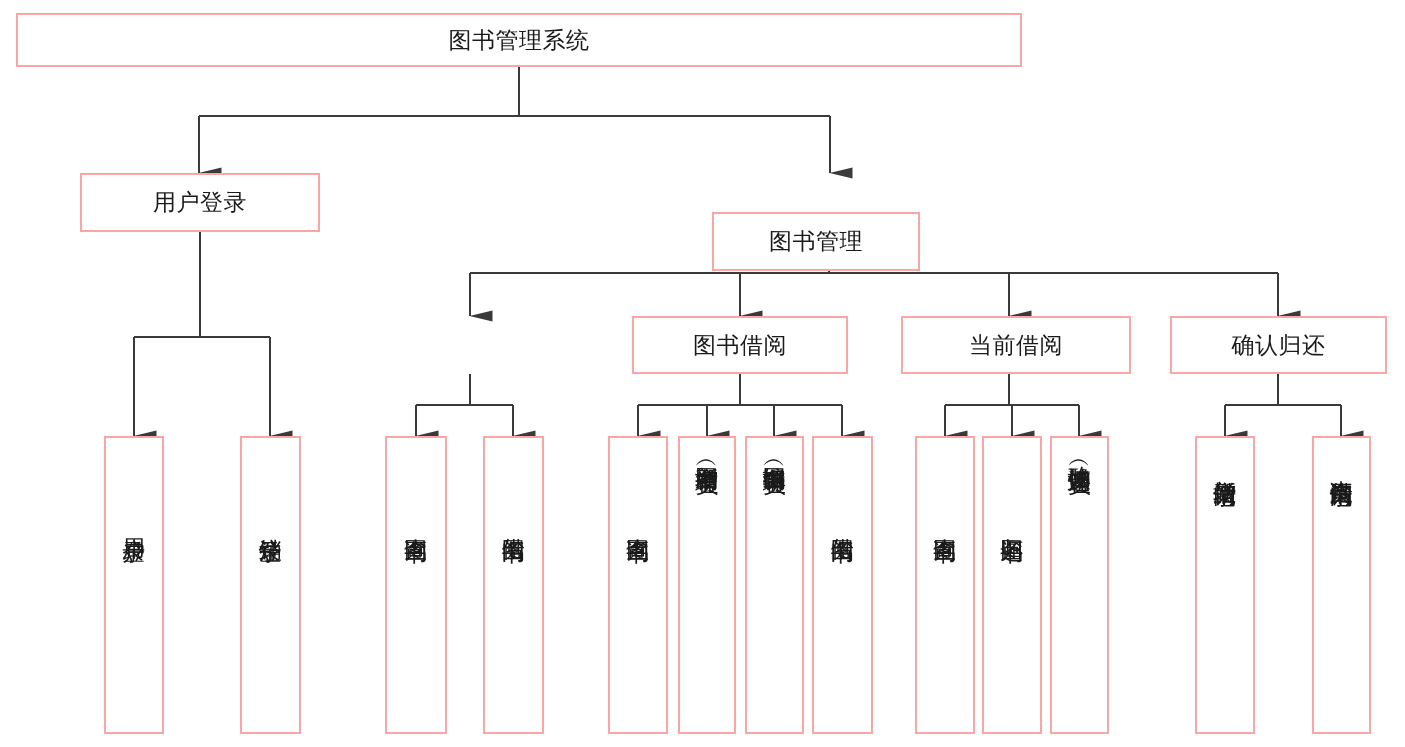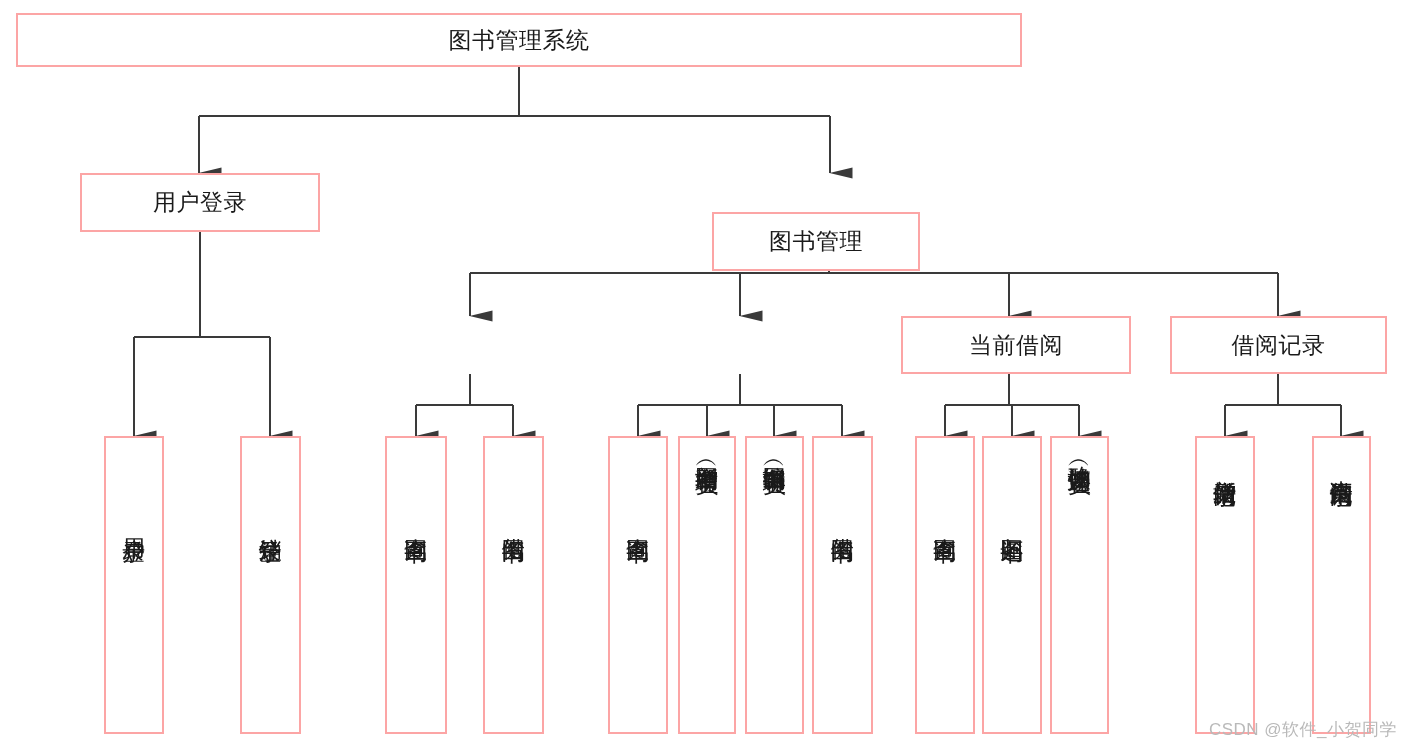--- a/index.html
+++ b/index.html
@@ -121,25 +121,28 @@
     <span>图书管理系统</span>
   </div>
 
   <div class="node horiz" id="node-l1-0" style="left: 80px; top: 173px; width: 240px; height: 59px;">
     <span>用户登录</span>
   </div>
   <div class="node horiz" id="node-l1-1" style="left: 712px; top: 173px; width: 208px; height: 59px; margin-top: 39px;">
     <span>图书管理</span>
   </div>
 
+  <div class="node horiz" id="node-l2-1" style="left: 632px; top: 316px; width: 216px; height: 58px;">
+    <span>图书借阅</span>
+  </div>
   <div class="node horiz" id="node-l2-2" style="left: 901px; top: 316px; width: 230px; height: 58px;">
     <span>当前借阅</span>
   </div>
   <div class="node horiz" id="node-l2-3" style="left: 1170px; top: 316px; width: 217px; height: 58px;">
-    <span>借阅记录</span>
+    <span>确认归还</span>
   </div>
 
   <div class="node vert mid" id="node-leaf-0" style="left: 104px; top: 436px; width: 60px; height: 298px;">
     <span class="vlabel">用户登录</span>
   </div>
   <div class="node vert mid" id="node-leaf-1" style="left: 240px; top: 436px; width: 61px; height: 298px;">
     <span class="vlabel">注销登录</span>
   </div>
   <div class="node vert mid" id="node-leaf-2" style="left: 385px; top: 436px; width: 62px; height: 298px;">
     <span class="vlabel">查询图书</span>
@@ -168,14 +171,13 @@
   <div class="node vert top" id="node-leaf-10" style="left: 1050px; top: 436px; width: 59px; height: 298px;">
     <span class="vlabel">确认归还（管理员）</span>
   </div>
   <div class="node vert upper" id="node-leaf-11" style="left: 1195px; top: 436px; width: 60px; height: 298px;">
     <span class="vlabel">新增借阅记录</span>
   </div>
   <div class="node vert upper" id="node-leaf-12" style="left: 1312px; top: 436px; width: 59px; height: 298px;">
     <span class="vlabel">查询借阅记录</span>
   </div>
 
-  <div class="watermark">CSDN @软件_小贺同学</div>
 </div>
 
 </body></html>

